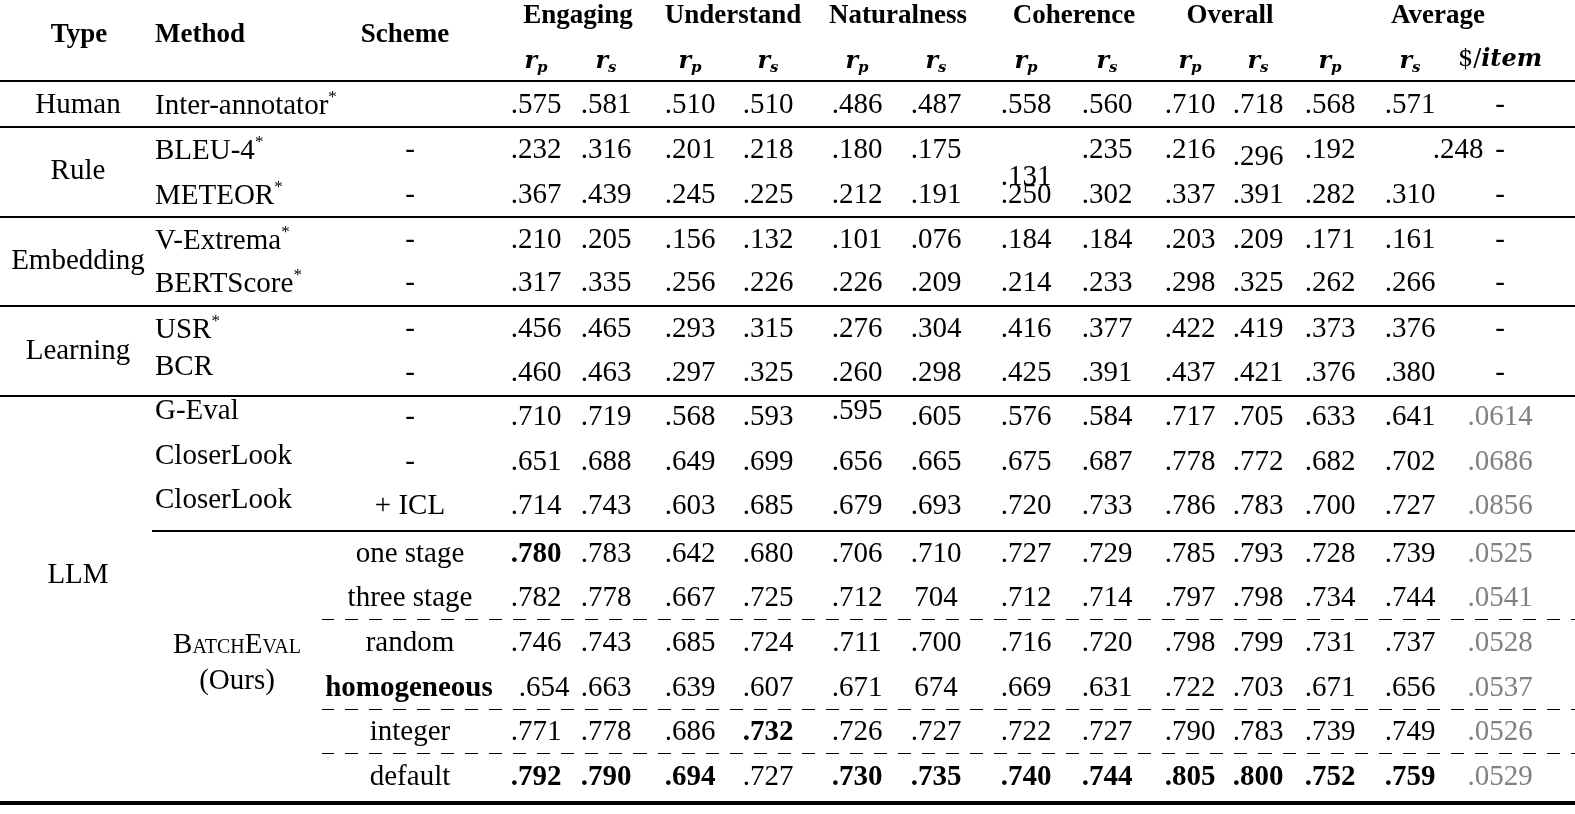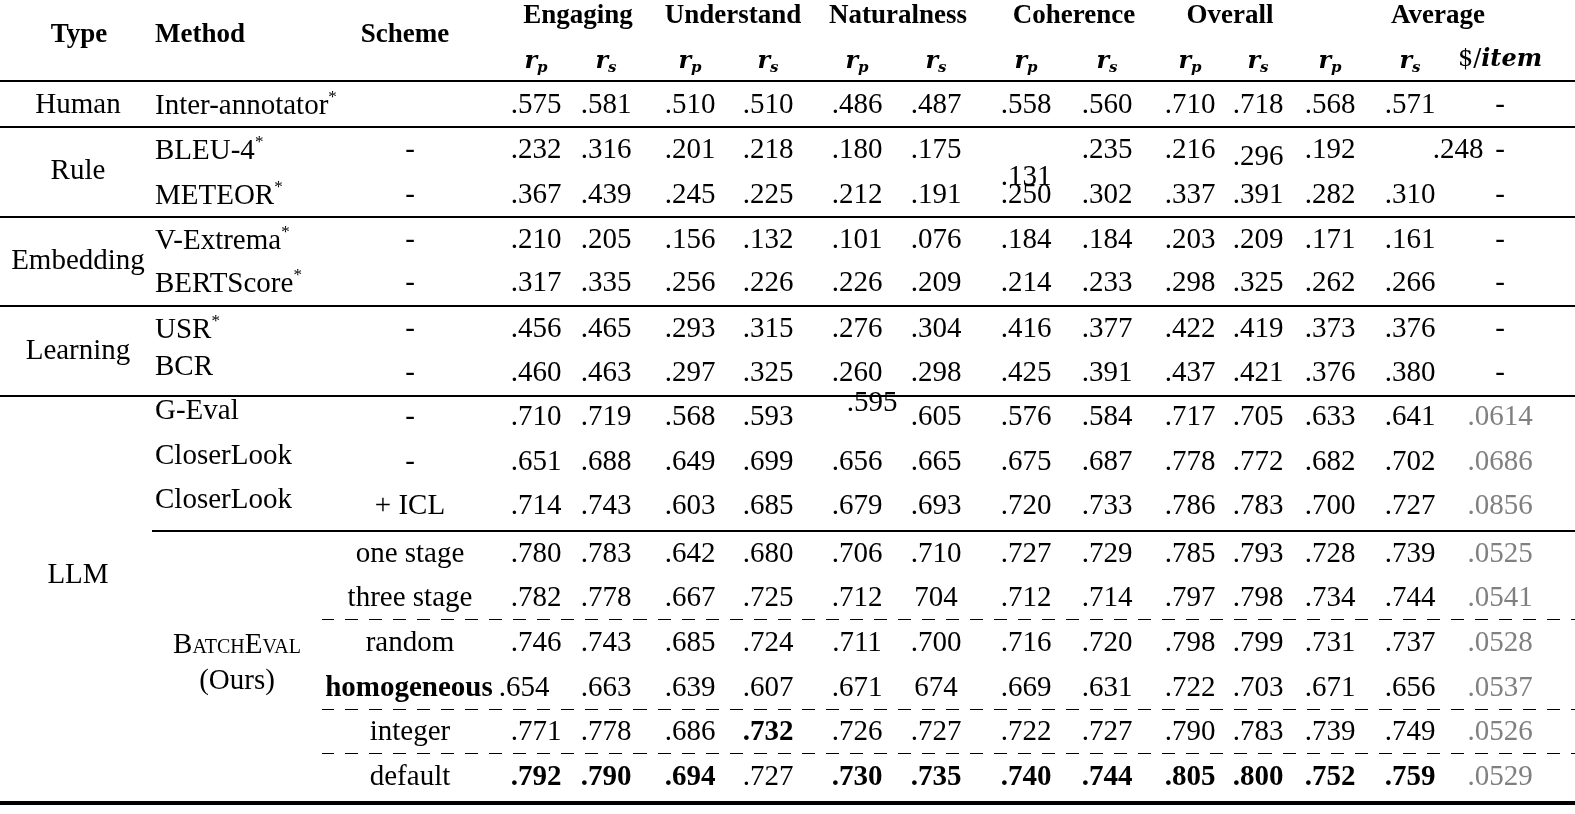--- a/index.html
+++ b/index.html
@@ -202,21 +202,21 @@
         <div class="cell" style="left: 1410px; top: 354px;">.380</div>
         <div class="cell" style="left: 1500px; top: 354px;">-</div>
       </div>
       <div>
         <div class="cell left" style="left: 155px; top: 392px;"><span>G-Eval</span></div>
         <div class="cell" style="left: 410px; top: 398px;">-</div>
         <div class="cell" style="left: 536px; top: 398px;">.710</div>
         <div class="cell" style="left: 606px; top: 398px;">.719</div>
         <div class="cell" style="left: 690px; top: 398px;">.568</div>
         <div class="cell" style="left: 768px; top: 398px;">.593</div>
-        <div class="cell" style="left: 857px; top: 384px; margin-left: 15px;">.595</div>
+        <div class="cell" style="left: 857px; top: 392px;">.595</div>
         <div class="cell" style="left: 936px; top: 398px;">.605</div>
         <div class="cell" style="left: 1026px; top: 398px;">.576</div>
         <div class="cell" style="left: 1107px; top: 398px;">.584</div>
         <div class="cell" style="left: 1190px; top: 398px;">.717</div>
         <div class="cell" style="left: 1258px; top: 398px;">.705</div>
         <div class="cell" style="left: 1330px; top: 398px;">.633</div>
         <div class="cell" style="left: 1410px; top: 398px;">.641</div>
         <div class="cell gray" style="left: 1500px; top: 398px;">.0614</div>
       </div>
       <div>
@@ -248,21 +248,21 @@
         <div class="cell" style="left: 1026px; top: 487px;">.720</div>
         <div class="cell" style="left: 1107px; top: 487px;">.733</div>
         <div class="cell" style="left: 1190px; top: 487px;">.786</div>
         <div class="cell" style="left: 1258px; top: 487px;">.783</div>
         <div class="cell" style="left: 1330px; top: 487px;">.700</div>
         <div class="cell" style="left: 1410px; top: 487px;">.727</div>
         <div class="cell gray" style="left: 1500px; top: 487px;">.0856</div>
       </div>
       <div>
         <div class="cell" style="left: 410px; top: 535px;">one stage</div>
-        <div class="cell" style="left: 536px; top: 535px;">.780</div>
+        <div class="cell" style="left: 536px; top: 535px; font-weight: bold;">.780</div>
         <div class="cell" style="left: 606px; top: 535px;">.783</div>
         <div class="cell" style="left: 690px; top: 535px;">.642</div>
         <div class="cell" style="left: 768px; top: 535px;">.680</div>
         <div class="cell" style="left: 857px; top: 535px;">.706</div>
         <div class="cell" style="left: 936px; top: 535px;">.710</div>
         <div class="cell" style="left: 1026px; top: 535px;">.727</div>
         <div class="cell" style="left: 1107px; top: 535px;">.729</div>
         <div class="cell" style="left: 1190px; top: 535px;">.785</div>
         <div class="cell" style="left: 1258px; top: 535px;">.793</div>
         <div class="cell" style="left: 1330px; top: 535px;">.728</div>
@@ -296,21 +296,21 @@
         <div class="cell" style="left: 1026px; top: 624px;">.716</div>
         <div class="cell" style="left: 1107px; top: 624px;">.720</div>
         <div class="cell" style="left: 1190px; top: 624px;">.798</div>
         <div class="cell" style="left: 1258px; top: 624px;">.799</div>
         <div class="cell" style="left: 1330px; top: 624px;">.731</div>
         <div class="cell" style="left: 1410px; top: 624px;">.737</div>
         <div class="cell gray" style="left: 1500px; top: 624px;">.0528</div>
       </div>
       <div>
         <div class="cell" style="left: 409px; top: 669px; font-weight: bold;">homogeneous</div>
-        <div class="cell" style="left: 524px; top: 669px; text-align: right;">.654</div>
+        <div class="cell" style="left: 544px; top: 669px; text-align: right;">.654</div>
         <div class="cell" style="left: 606px; top: 669px;">.663</div>
         <div class="cell" style="left: 690px; top: 669px;">.639</div>
         <div class="cell" style="left: 768px; top: 669px;">.607</div>
         <div class="cell" style="left: 857px; top: 669px;">.671</div>
         <div class="cell" style="left: 936px; top: 669px;">674</div>
         <div class="cell" style="left: 1026px; top: 669px;">.669</div>
         <div class="cell" style="left: 1107px; top: 669px;">.631</div>
         <div class="cell" style="left: 1190px; top: 669px;">.722</div>
         <div class="cell" style="left: 1258px; top: 669px;">.703</div>
         <div class="cell" style="left: 1330px; top: 669px;">.671</div>

